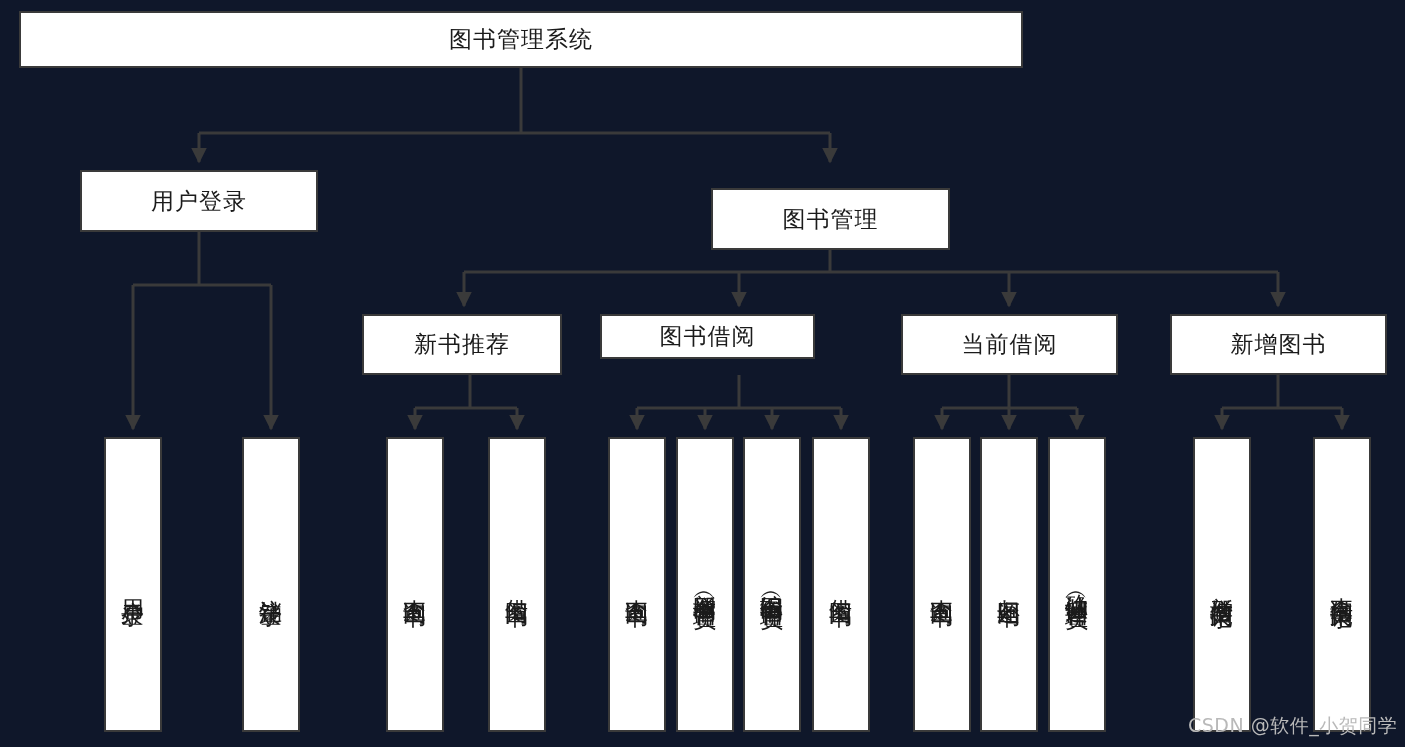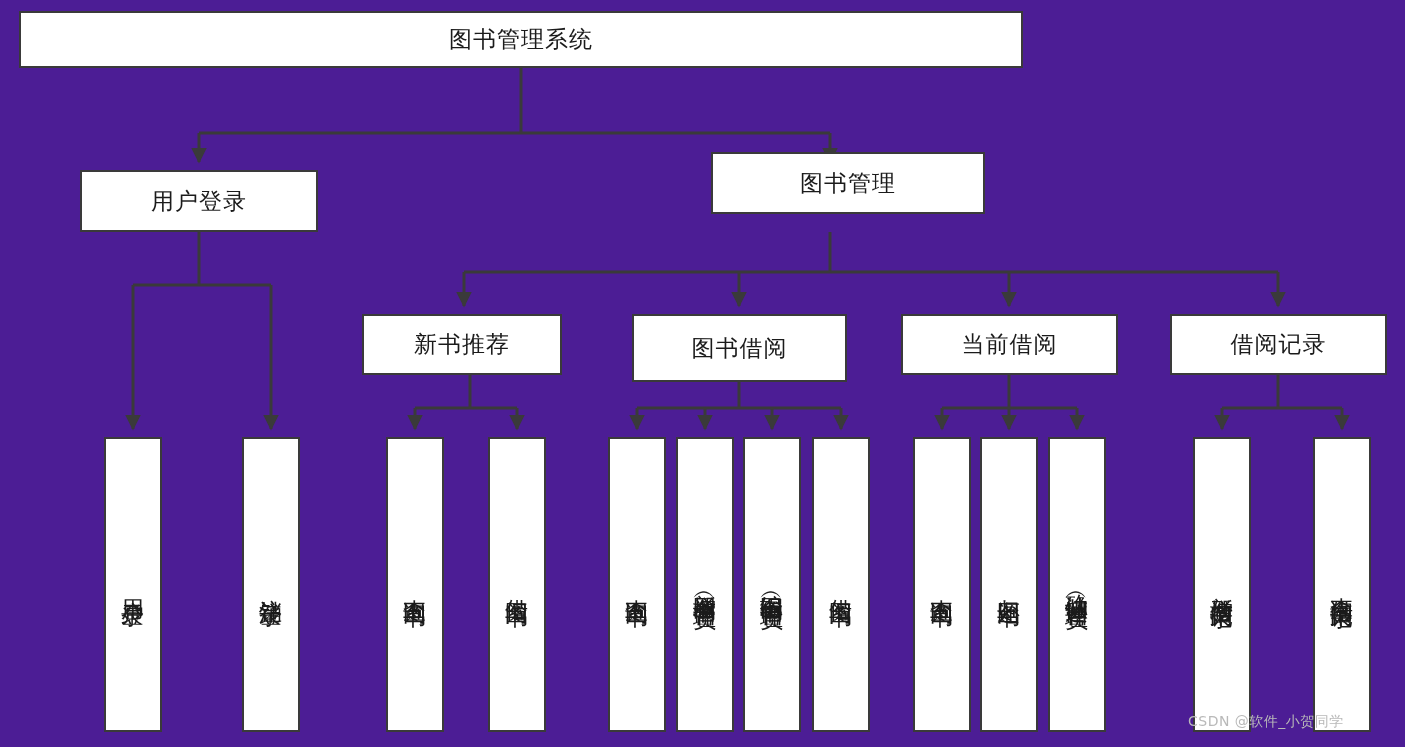--- a/index.html
+++ b/index.html
@@ -4,21 +4,21 @@
 <style>
   html, body {
     margin: 0;
     padding: 0;
     background: #ffffff;
   }
   #canvas {
     position: relative;
     width: 1405px;
     height: 747px;
-    background: #4c1d95;
+    background: #0f172a;
     overflow: hidden;
     font-family: "DejaVu Sans", "Liberation Sans", sans-serif;
   }
   #edges {
     position: absolute;
     left: 0;
     top: 0;
     width: 1405px;
     height: 747px;
     pointer-events: none;
@@ -52,21 +52,21 @@
   }
   .node.v .vtxt {
     writing-mode: vertical-rl;
     text-orientation: upright;
     white-space: nowrap;
   }
   #watermark {
     position: absolute;
     left: 1188px;
     top: 713px;
-    font-size: 14px;
+    font-size: 19px;
     color: #b9b9b9;
     white-space: nowrap;
     z-index: 5;
     letter-spacing: 0.5px;
   }
 </style>
 </head>
 <body>
 
 <div id="canvas">
@@ -121,35 +121,35 @@
     </g>
   </svg>
 
   <div class="node h" style="left:19px; top:11px; width:1004px; height:57px;">
     <span>图书管理系统</span>
   </div>
 
   <div class="node h" style="left:80px; top:170px; width:238px; height:62px;">
     <span>用户登录</span>
   </div>
-  <div class="node h" style="left:711px; top:152px; width:274px; height:62px;">
+  <div class="node h" style="left:711px; top:188px; width:239px; height:62px;">
     <span>图书管理</span>
   </div>
 
   <div class="node h" style="left:362px; top:314px; width:200px; height:61px;">
     <span>新书推荐</span>
   </div>
-  <div class="node h" style="left:632px; top:314px; width:215px; height:68px;">
+  <div class="node h" style="left:600px; top:314px; width:215px; height:45px;">
     <span>图书借阅</span>
   </div>
   <div class="node h" style="left:901px; top:314px; width:217px; height:61px;font-family:Liberation Serif, serif;">
     <span>当前借阅</span>
   </div>
   <div class="node h" style="left:1170px; top:314px; width:217px; height:61px;">
-    <span>借阅记录</span>
+    <span>新增图书</span>
   </div>
 
   <div class="node v" style="left:104px; top:437px; width:58px; height:295px;">
     <span class="vtxt">用户登录</span>
   </div>
   <div class="node v" style="left:242px; top:437px; width:58px; height:295px;">
     <span class="vtxt">注销登录</span>
   </div>
 
   <div class="node v" style="left:386px; top:437px; width:58px; height:295px;">

